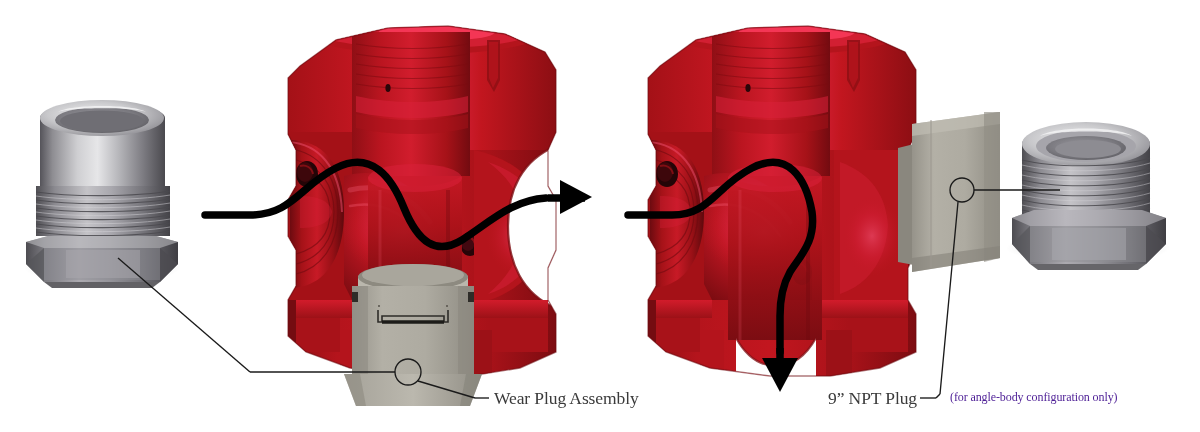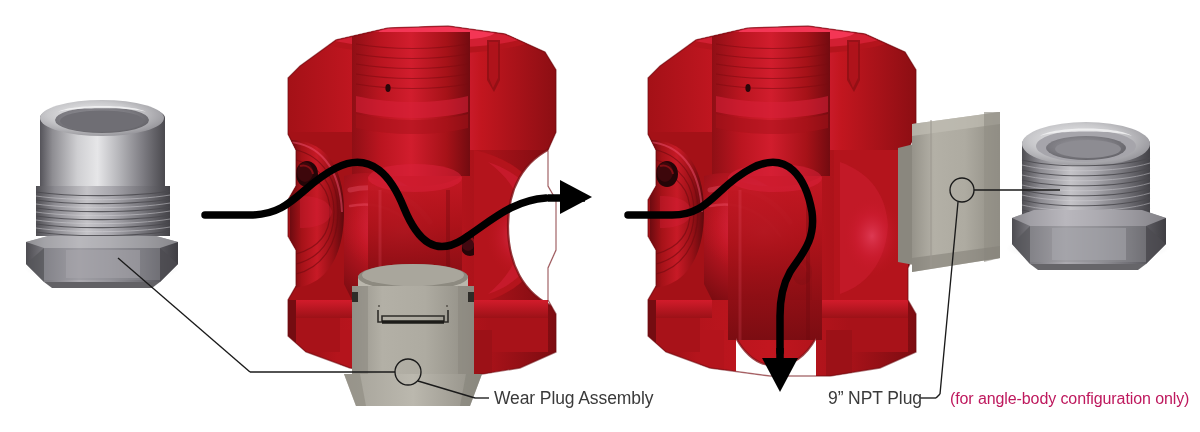--- a/index.html
+++ b/index.html
@@ -11,28 +11,28 @@
   #stage{
     position:relative;
     width:1200px;
     height:432px;
     background:#ffffff;
     overflow:hidden;
   }
   #art{position:absolute;left:0;top:0;width:1200px;height:432px;}
   .lbl{
     position:absolute;
-    font-family:Liberation Sans, sans-serif;
+    font-family:Liberation Serif, serif;
     font-size:17.5px;
     letter-spacing:-0.1px;
     color:#3a3a3a;
     white-space:nowrap;
     line-height:1;
   }
-  .lbl.thin{font-size:16px;color:#be185d;}
+  .lbl.thin{font-size:12px;color:#4c1d95;}
   #lbl-wear{left:494px;top:390px;}
   #lbl-npt{left:828px;top:390px;}
   #lbl-note{left:950px;top:391px;}
 </style>
 </head>
 <body>
 
 <div id="stage">
 
   <svg id="art" viewBox="0 0 1200 432" xmlns="http://www.w3.org/2000/svg">

